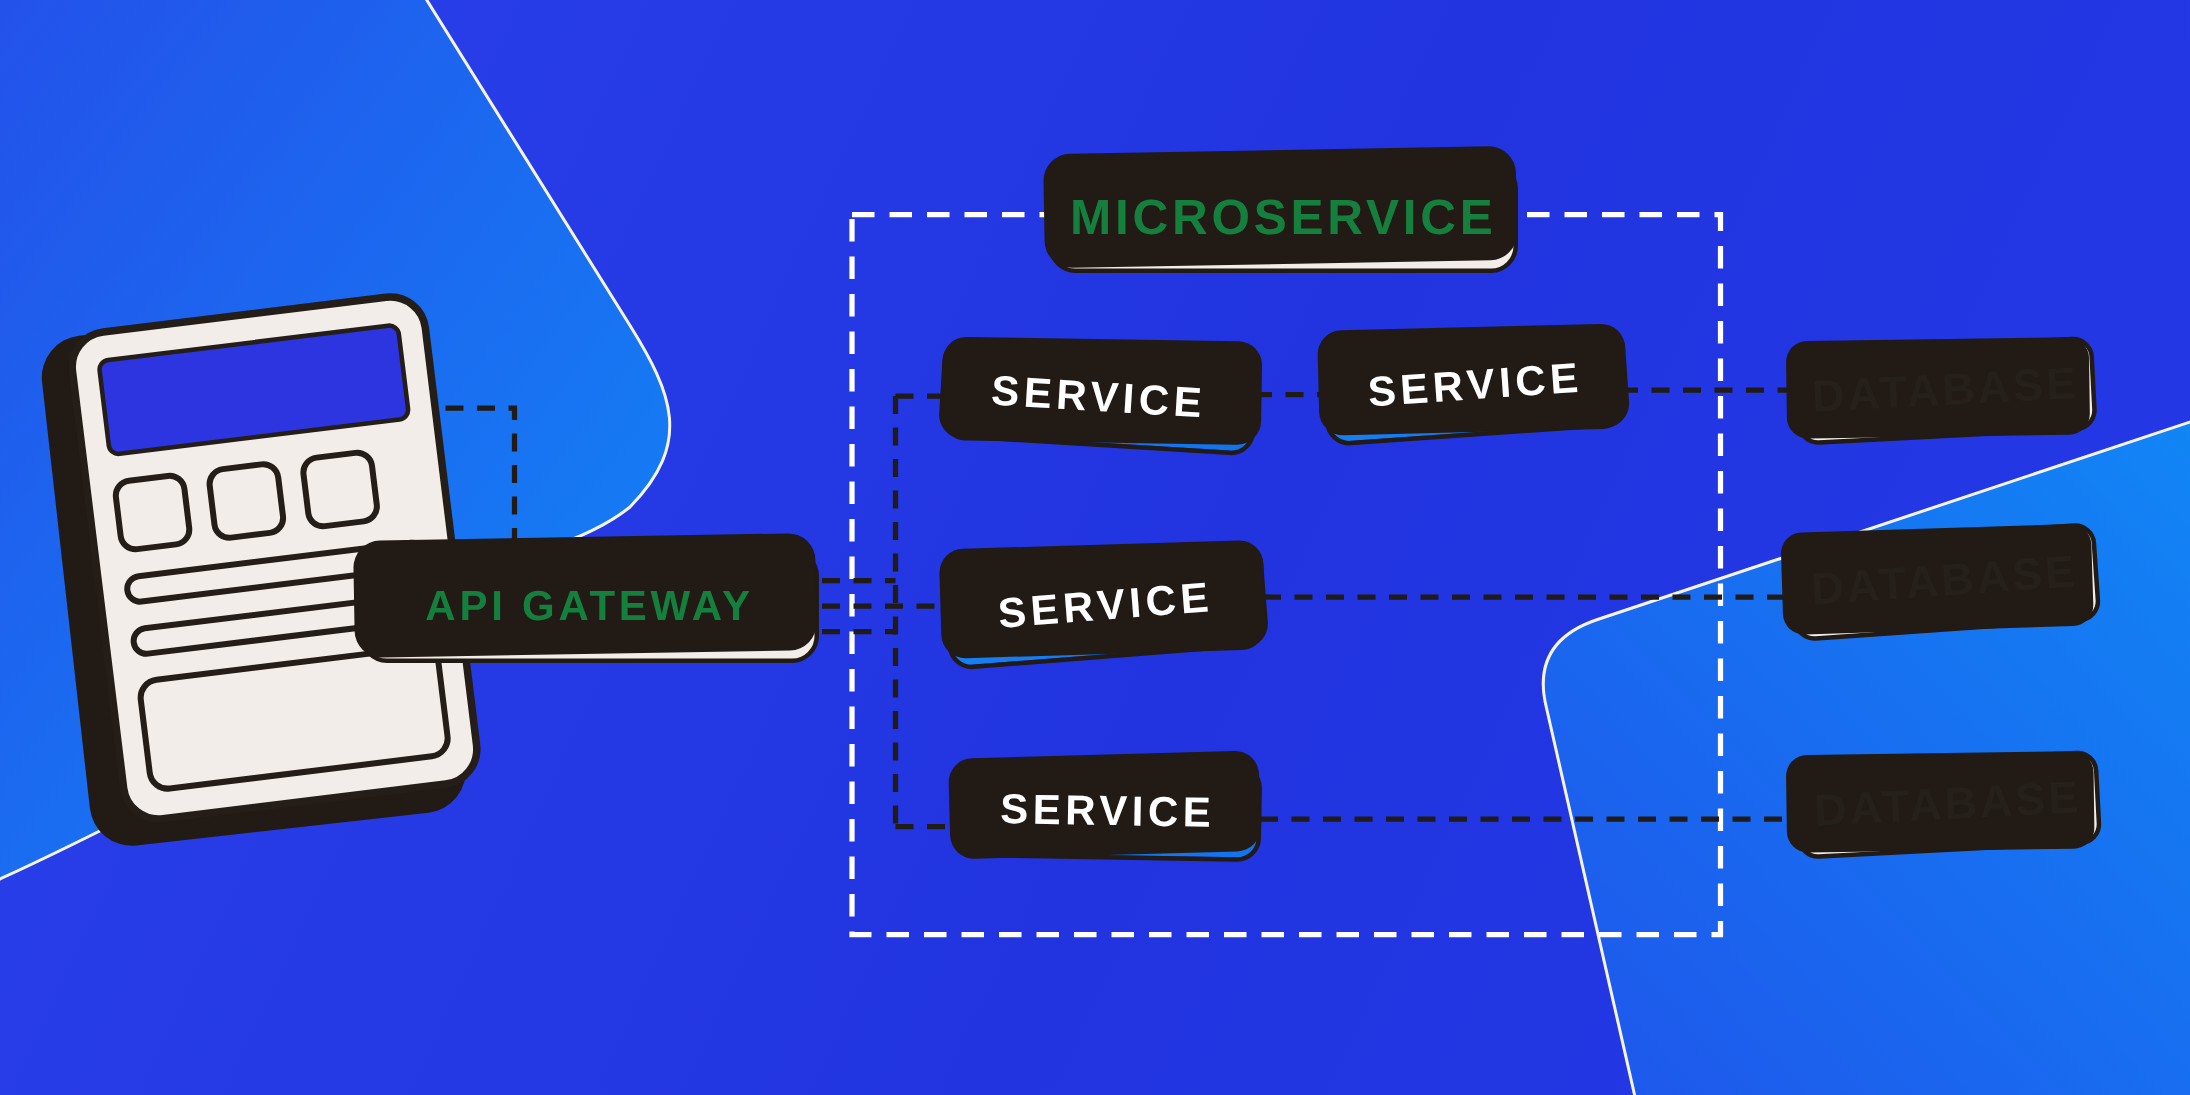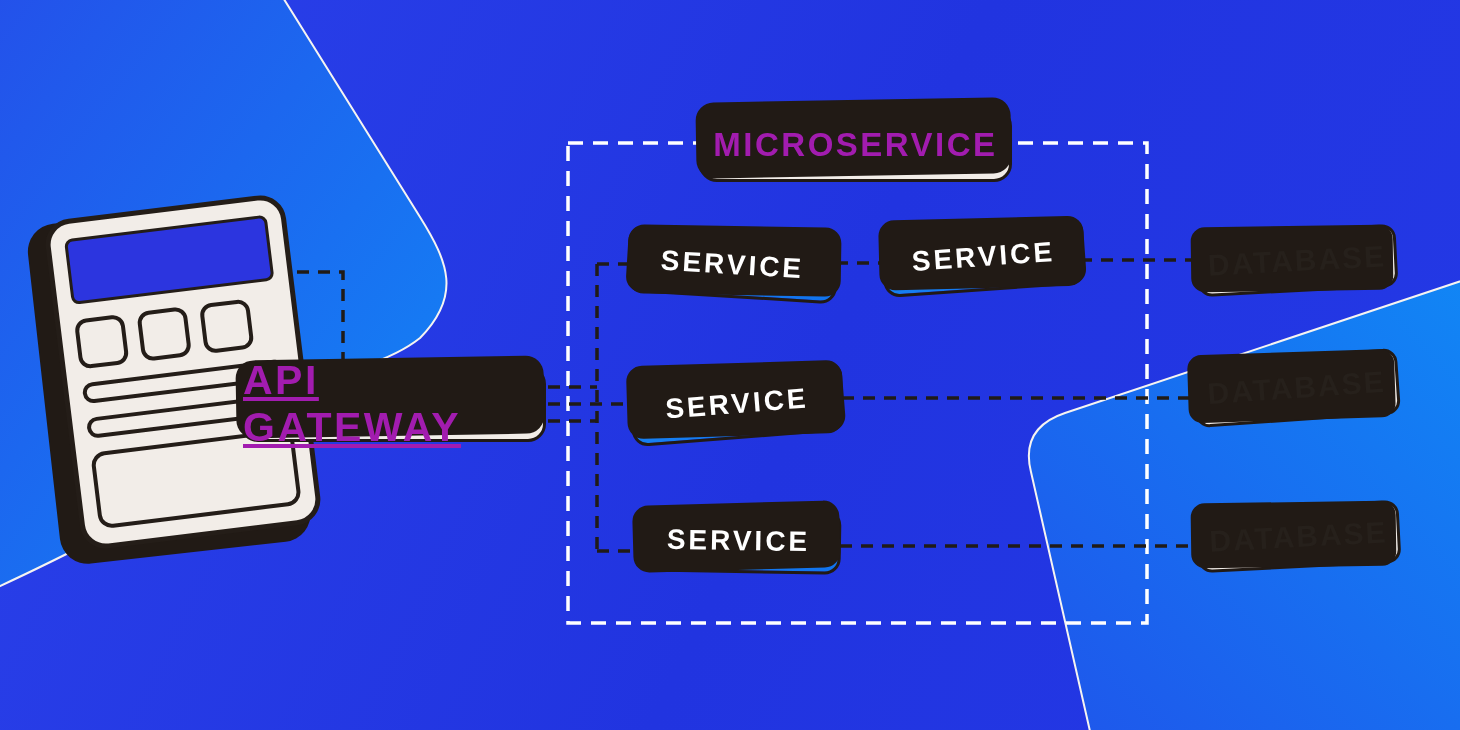--- a/index.html
+++ b/index.html
@@ -9,24 +9,24 @@
     background:linear-gradient(115deg,#2a41ea 0%,#2134e0 55%,#2439e6 100%);
   }
   #underlay{position:absolute;inset:0;z-index:0;}
 
   .node{position:absolute;display:flex;align-items:center;justify-content:center;
         box-sizing:border-box;z-index:2;}
   .node::before{content:"";position:absolute;inset:-4px;background:#211a15;
         border-radius:inherit;z-index:-1;}
 
   .cream{background:#f2ede8;border:3px solid #211a15;border-radius:18px;}
-  .blue-label{color:#a21caf;font-weight:bold;letter-spacing:2.5px;}
+  .blue-label{color:#15803d;font-weight:bold;letter-spacing:2.5px;}
   .dark-label{color:#26201b;font-weight:bold;letter-spacing:2px;}
 
-  .gateway{left:240px;top:366px;width:306px;height:76px;font-size:41px;text-decoration:underline;}
+  .gateway{left:240px;top:366px;width:306px;height:76px;font-size:28px;}
   .gateway::before{transform:translate(-3px,-7px) rotate(-1deg);}
 
   .microservice{left:699px;top:108px;width:313px;height:74px;font-size:33px;}
   .microservice::before{transform:translate(-2px,-7px) rotate(-1deg);}
 
   .service{background:linear-gradient(160deg,#1b8af6,#1173ee);
         border:3px solid #211a15;border-radius:16px;
         color:#ffffff;font-weight:bold;font-size:28px;letter-spacing:3px;}
   .s1a{left:627px;top:231px;width:211px;height:67px;transform:rotate(3.5deg);}
   .s1a::before{transform:rotate(-2.6deg) translate(2px,-4px);}

